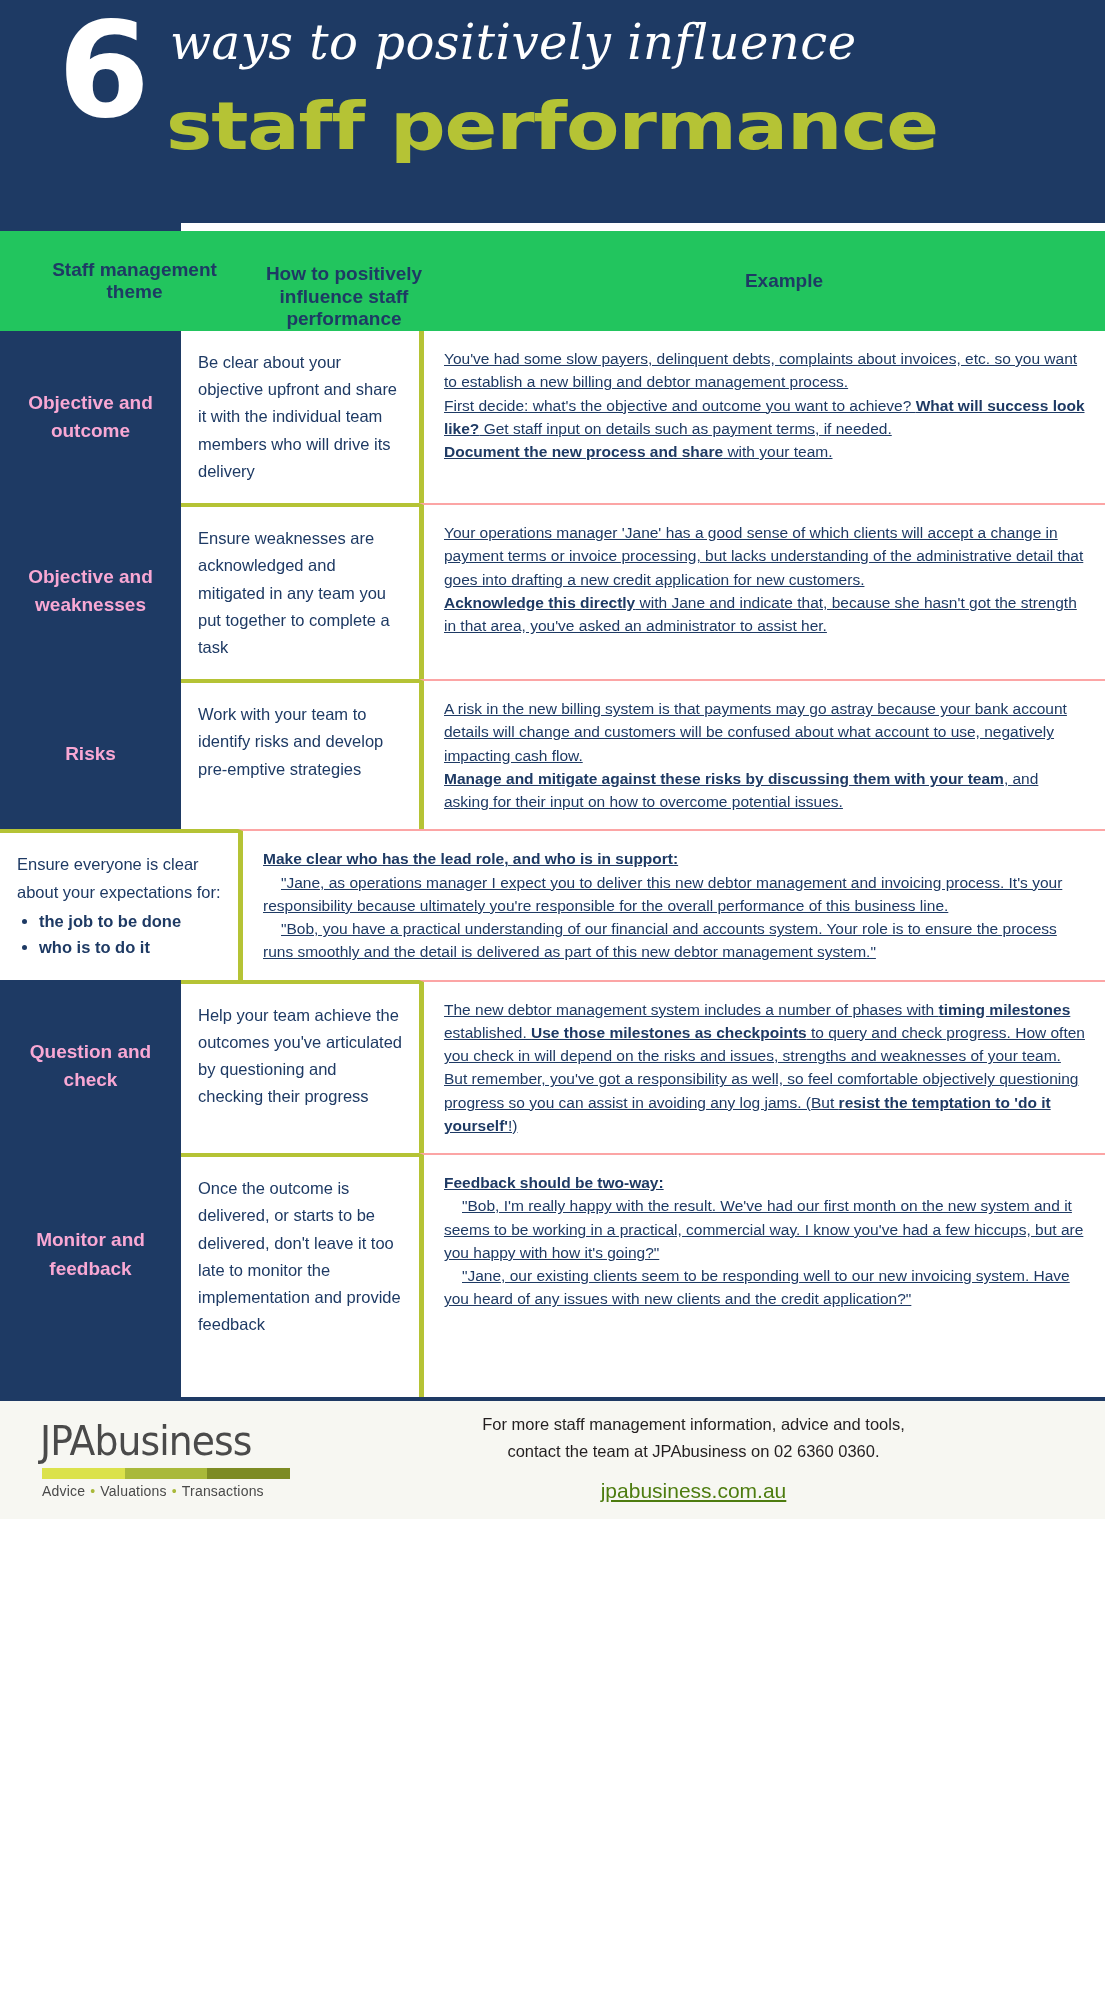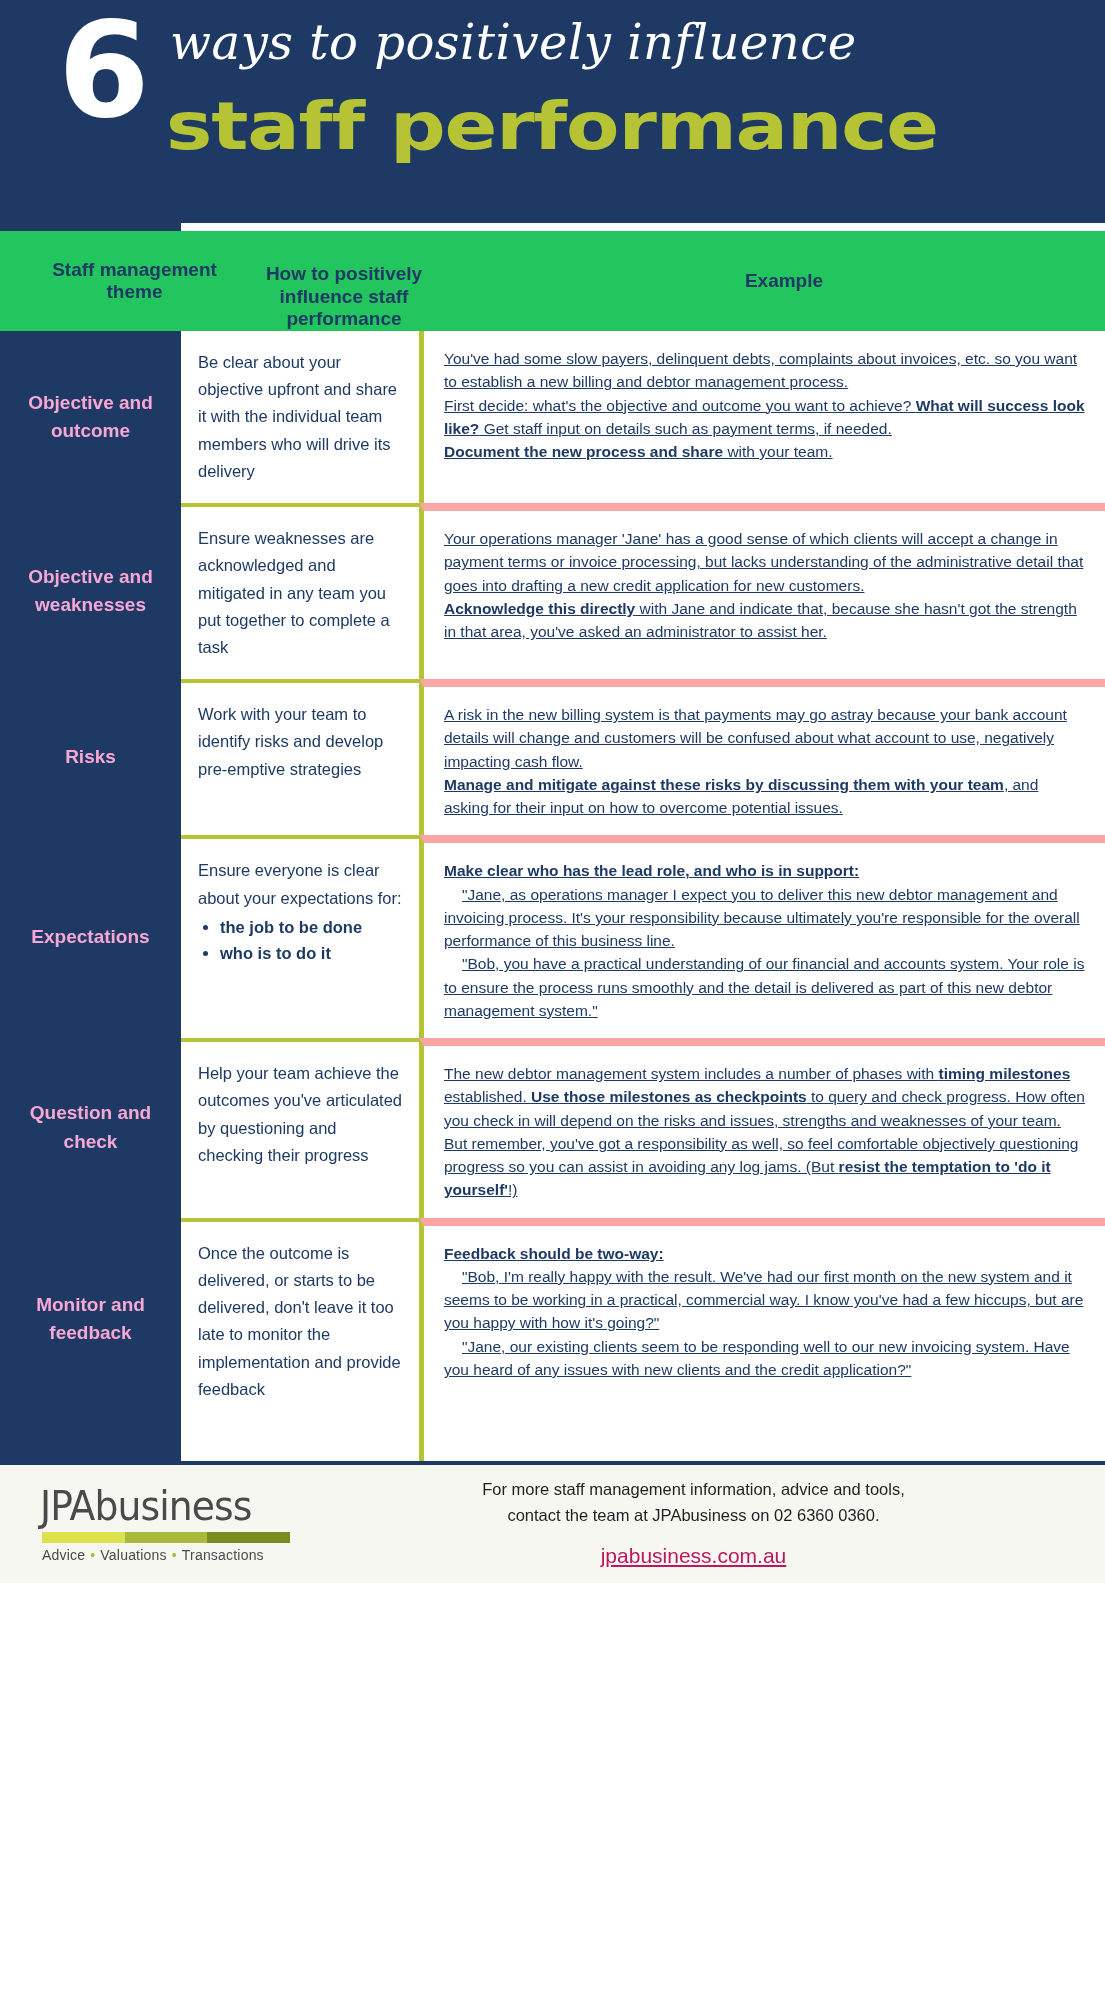--- a/index.html
+++ b/index.html
@@ -137,21 +137,21 @@
   }
   .cell-how ul {
     margin: 2px 0 0 22px;
   }
   .cell-how li { line-height: 1.6; font-weight: bold; }
   .cell-example .indent { text-indent: 18px; }
   .cell-example b { font-weight: 700; }
 
   
   .row + .row .cell-how { border-top: 4px solid #b5c335; }
-  .row + .row .cell-example { border-top: 8px solid #fca5a5; }
+  .row + .row .cell-example { border-top: 2px solid #fca5a5; }
   .row .cell-example { border-left: 5px solid #b5c335; }
 
   
   .footer-gap {
     display: flex;
     height: 40px;
   }
   .footer-gap .g1 { width: 181px; background: #1e3a64; }
   .footer-gap .g2 { width: 238px; background: #ffffff; }
   .footer-gap .g3 { flex: 1; background: #ffffff; border-left: 5px solid #b5c335; }
@@ -208,21 +208,21 @@
     color: #231f20;
     font-size: 16.5px;
     line-height: 1.6;
     padding-right: 40px;
   }
   .footer-url {
     display: inline-block;
     margin-top: 10px;
     font-size: 21px;
     text-decoration: underline;
-    color: #be185d;
+    color: #4d7c0f;
     font-weight: 400;
   }
 </style>
 </head>
 <body>
 
 <div class="page">
 
   <div class="header">
     <div class="header-inner">
@@ -249,21 +249,20 @@
         <div class="cell-theme">Objective and weaknesses</div>
         <div class="cell-how"><span>Ensure weaknesses are acknowledged and mitigated in any team you put together to complete a task</span></div>
         <div class="cell-example">Your operations manager 'Jane' has a good sense of which clients will accept a change in payment terms or invoice processing, but lacks understanding of the administrative detail that goes into drafting a new credit application for new customers.<br><b>Acknowledge this directly</b> with Jane and indicate that, because she hasn't got the strength in that area, you've asked an administrator to assist her.</div>
       </div>
       <div class="row">
         <div class="cell-theme">Risks</div>
         <div class="cell-how"><span>Work with your team to identify risks and develop pre-emptive strategies</span></div>
         <div class="cell-example">A risk in the new billing system is that payments may go astray because your bank account details will change and customers will be confused about what account to use, negatively impacting cash flow.<br><b>Manage and mitigate against these risks by discussing them with your team</b>, and asking for their input on how to overcome potential issues.</div>
       </div>
       <div class="row">
-        <div class="cell-theme">Expectations</div>
         <div class="cell-how"><span>Ensure everyone is clear about your expectations for:</span><ul>
             <li>the job to be done</li>
             <li>who is to do it</li>
           </ul></div>
         <div class="cell-example"><b>Make clear who has the lead role, and who is in support:</b><div class="indent">"Jane, as operations manager I expect you to deliver this new debtor management and invoicing process. It's your responsibility because ultimately you're responsible for the overall performance of this business line.</div><div class="indent">"Bob, you have a practical understanding of our financial and accounts system. Your role is to ensure the process runs smoothly and the detail is delivered as part of this new debtor management system."</div></div>
       </div>
       <div class="row">
         <div class="cell-theme">Question and check</div>
         <div class="cell-how"><span>Help your team achieve the outcomes you've articulated by questioning and checking their progress</span></div>
         <div class="cell-example">The new debtor management system includes a number of phases with <b>timing milestones</b> established. <b>Use those milestones as checkpoints</b> to query and check progress. How often you check in will depend on the risks and issues, strengths and weaknesses of your team. But remember, you've got a responsibility as well, so feel comfortable objectively questioning progress so you can assist in avoiding any log jams. (But <b>resist the temptation to 'do it yourself'</b>!)</div>

